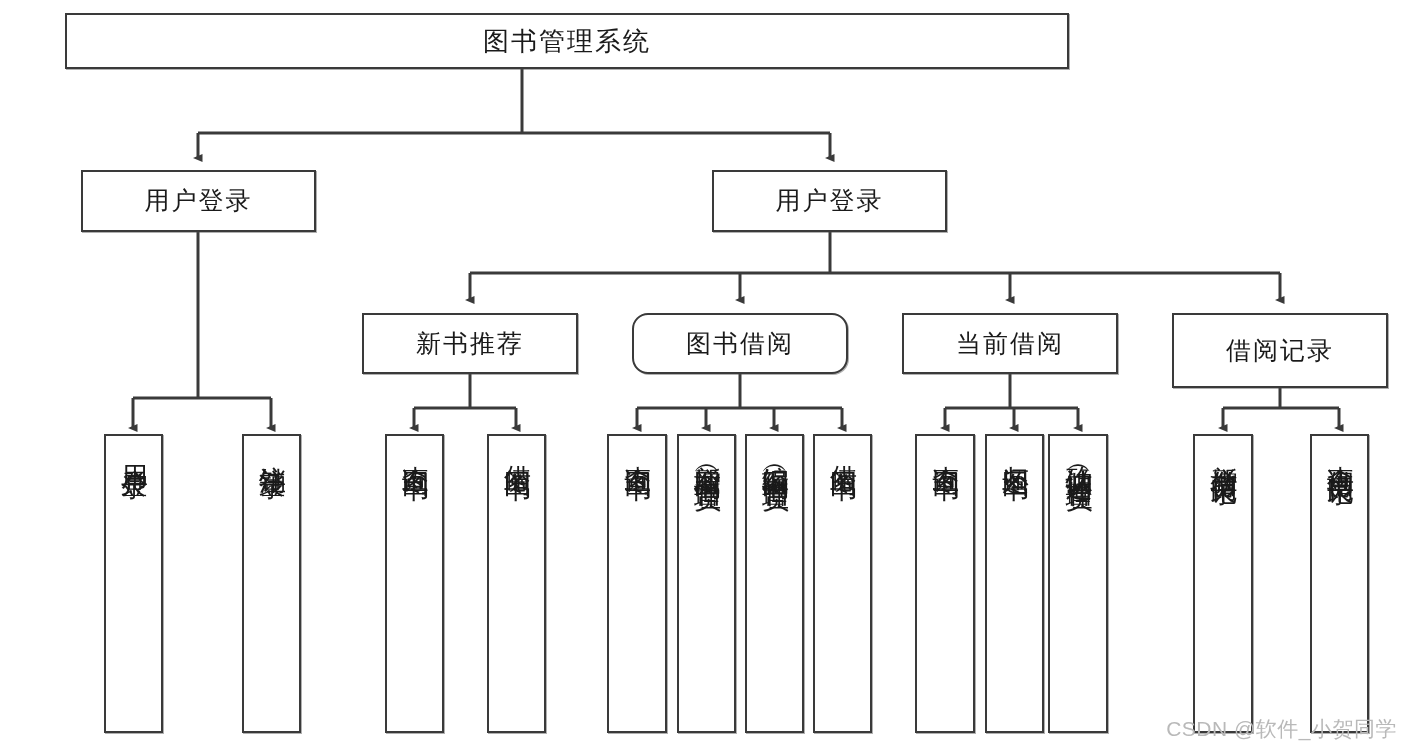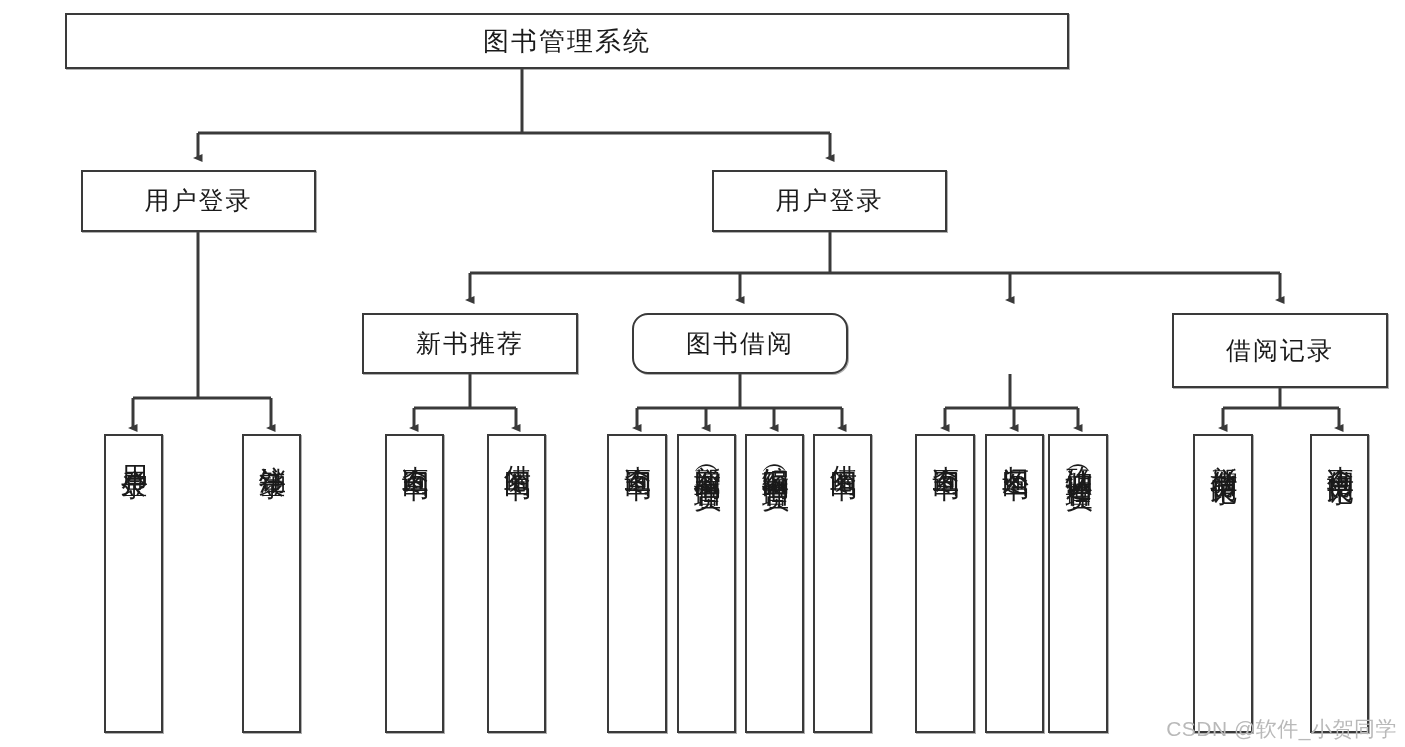--- a/index.html
+++ b/index.html
@@ -138,20 +138,23 @@
   <div class="node h" style="left:712px; top:170px; width:235px; height:62px;">
     <span class="label">用户登录</span>
   </div>
 
   <div class="node h" style="left:362px; top:313px; width:216px; height:61px;">
     <span class="label">新书推荐</span>
   </div>
   <div class="node h" style="left:632px; top:313px; width:216px; height:61px;border-radius:16px;">
     <span class="label">图书借阅</span>
   </div>
+  <div class="node h" style="left:902px; top:313px; width:216px; height:61px;">
+    <span class="label">当前借阅</span>
+  </div>
   <div class="node h" style="left:1172px; top:313px; width:216px; height:75px;">
     <span class="label">借阅记录</span>
   </div>
 
   <div class="node v" style="left:104px; top:434px; width:59px; height:299px;">
     <span class="label">用户登录</span>
   </div>
   <div class="node v" style="left:242px; top:434px; width:59px; height:299px;">
     <span class="label">注销登录</span>
   </div>

